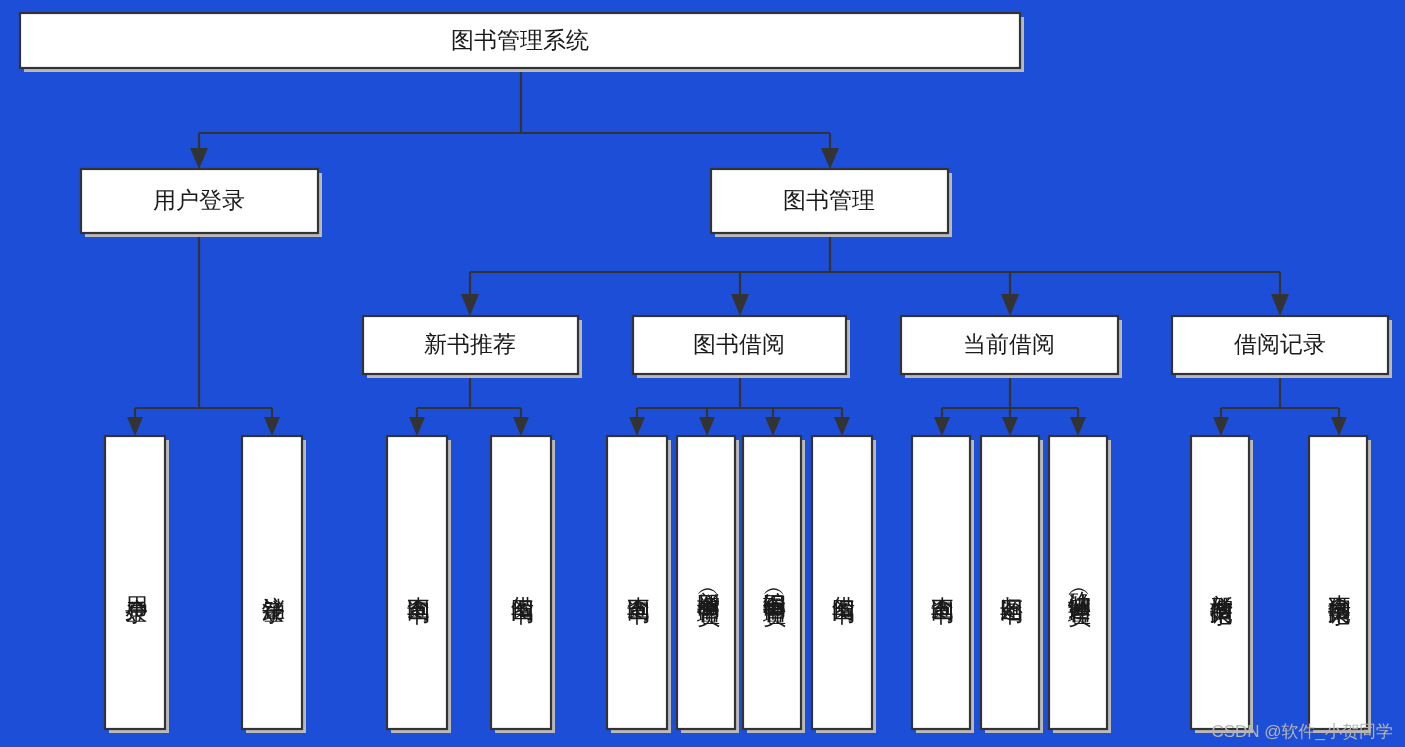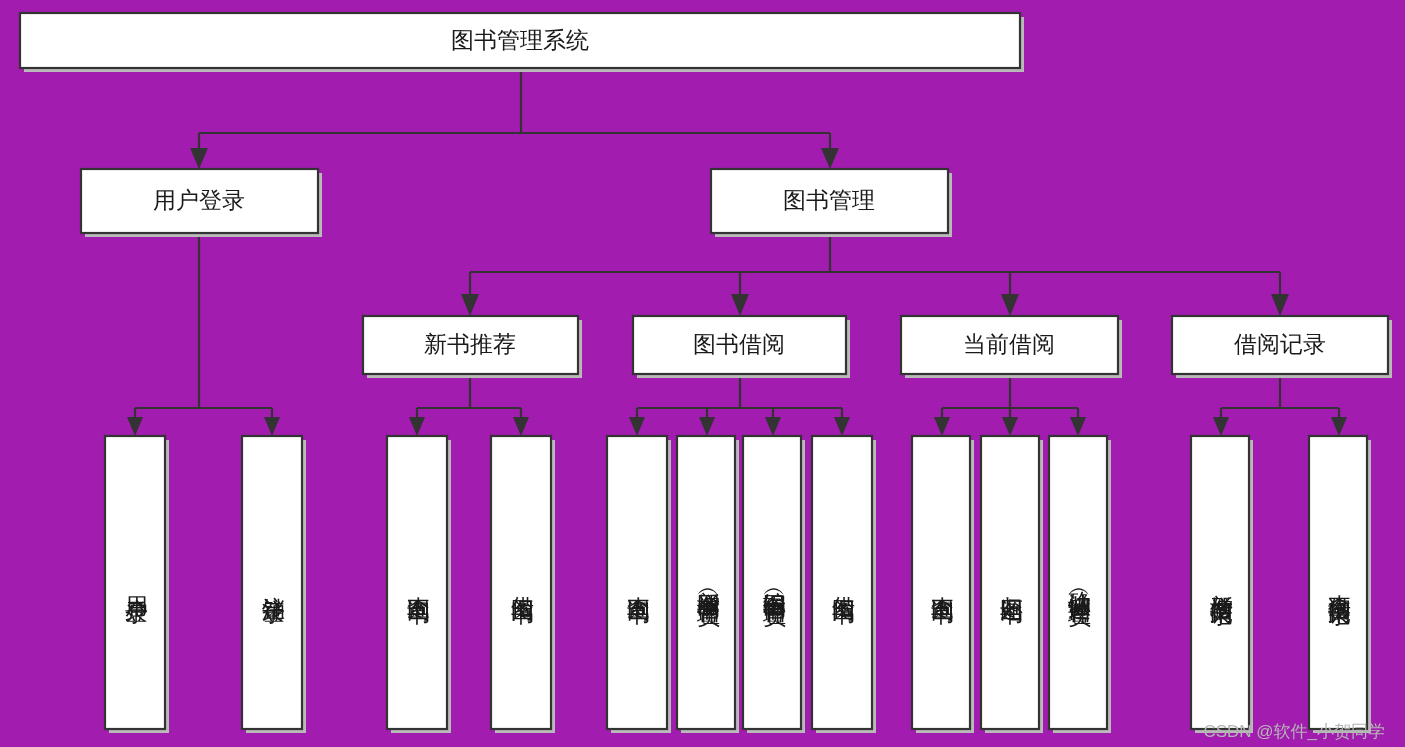--- a/index.html
+++ b/index.html
@@ -7,21 +7,21 @@
     padding: 0;
     background: #ffffff;
   }
   body {
     font-family: "Liberation Sans", "DejaVu Sans", sans-serif;
   }
   #diagram-root {
     position: relative;
     width: 1405px;
     height: 747px;
-    background: #a21caf;
+    background: #1d4ed8;
     overflow: hidden;
   }
   svg#flow {
     position: absolute;
     left: 0;
     top: 0;
     width: 1405px;
     height: 747px;
     display: block;
   }
@@ -54,21 +54,21 @@
     font-size: 23px;
   }
   .label-v {
     font-size: 23px;
     writing-mode: vertical-rl;
     text-orientation: upright;
     letter-spacing: 2px;
   }
   .watermark {
     position: absolute;
-    right: 20px;
+    right: 12px;
     bottom: 4px;
     font-family: "Liberation Sans", "DejaVu Sans", sans-serif;
     font-size: 17px;
     color: #b5b5b5;
     white-space: nowrap;
     user-select: none;
     pointer-events: none;
   }
 </style>
 </head>

